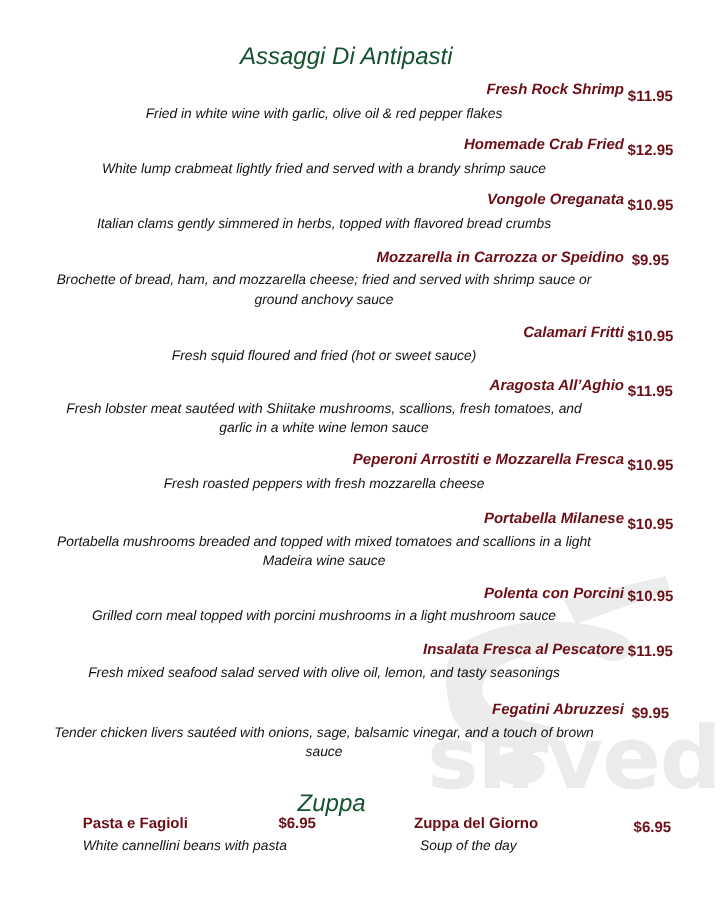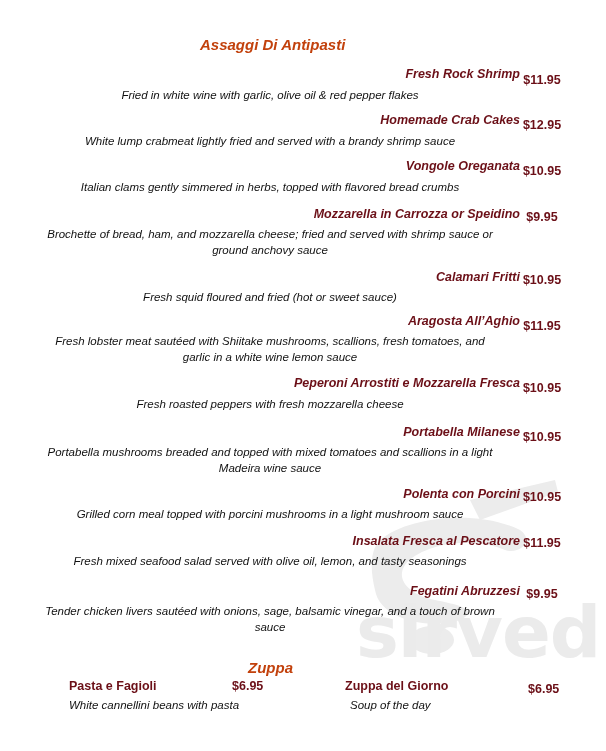--- a/index.html
+++ b/index.html
@@ -1,22 +1,22 @@
 <!DOCTYPE html>
 <html><head>
 <meta charset="utf-8">
 <style>
   html, body { margin:0; padding:0; background:#ffffff; }
   body { width:606px; height:751px; position:relative; overflow:hidden;
          font-family:"Liberation Sans", "DejaVu Sans", sans-serif; }
   .watermark { position:absolute; left:320px; top:470px; width:260px; height:200px; pointer-events:none; }
   .wm-text { position:absolute; left:322px; top:596px; font-size:72px; font-weight:bold;
              color:#ebebeb; letter-spacing:-1px; font-family:"DejaVu Sans", sans-serif; line-height:1;margin-left:34px; }
-  .section-title { position:absolute; font-style:italic; font-weight:bold; color:#c2410c;
-                   font-size:15px; white-space:nowrap; }
+  .section-title { position:absolute; font-style:italic; font-weight:normal; color:#14532d;
+                   font-size:20px; white-space:nowrap; }
   .item { position:absolute; left:0; width:606px; }
   .name { position:absolute; left:0; width:500px; text-align:right; font-style:italic; font-weight:bold;
           color:#6b0f17; font-size:12.5px; white-space:nowrap; }
   .price { position:absolute; left:512px; width:60px; text-align:center; font-weight:bold; color:#6b0f17;
            font-size:12.5px; }
   .desc { position:absolute; left:0; width:500px; text-align:center; font-style:italic; color:#111;
           font-size:11.5px; line-height:16px; }
   .soup-name { position:absolute; font-weight:bold; color:#6b0f17; font-size:12.5px; white-space:nowrap; }
   .soup-price { position:absolute; font-weight:bold; color:#6b0f17; font-size:12.5px; }
   .soup-desc { position:absolute; font-style:italic; color:#111; font-size:11.5px; white-space:nowrap; }
@@ -34,21 +34,21 @@
 <div class="wm-text">sirved</div>
 
 <div class="section-title" style="left:200px;top:36px;">Assaggi Di Antipasti</div>
 
 <div class="item" style="top:67px">
   <div class="name" style="left:20px;width:500px;left:20px">Fresh Rock Shrimp</div>
   <div class="price" style="top:6px">$11.95</div>
   <div class="desc" style="top:20px;left:20px">Fried in white wine with garlic, olive oil &amp; red pepper flakes</div>
 </div>
 <div class="item" style="top:113px">
-  <div class="name" style="left:20px">Homemade Crab Cakes</div>
+  <div class="name" style="left:20px">Homemade Crab Fried</div>
   <div class="price" style="top:5px">$12.95</div>
   <div class="desc" style="top:20px;left:20px">White lump crabmeat lightly fried and served with a brandy shrimp sauce</div>
 </div>
 <div class="item" style="top:159px">
   <div class="name" style="left:20px">Vongole Oreganata</div>
   <div class="price" style="top:5px">$10.95</div>
   <div class="desc" style="top:20px;left:20px">Italian clams gently simmered in herbs, topped with flavored bread crumbs</div>
 </div>
 <div class="item" style="top:207px">
   <div class="name" style="left:20px">Mozzarella in Carrozza or Speidino</div>

